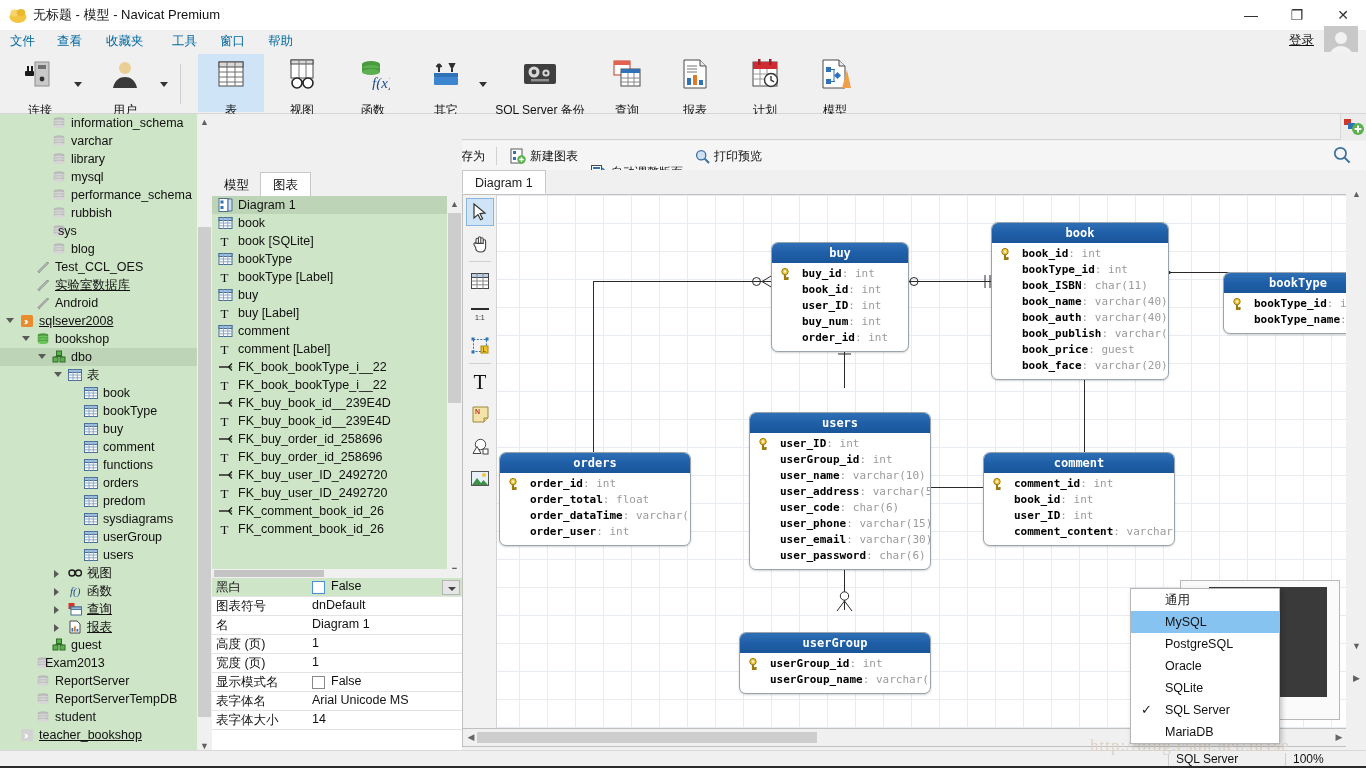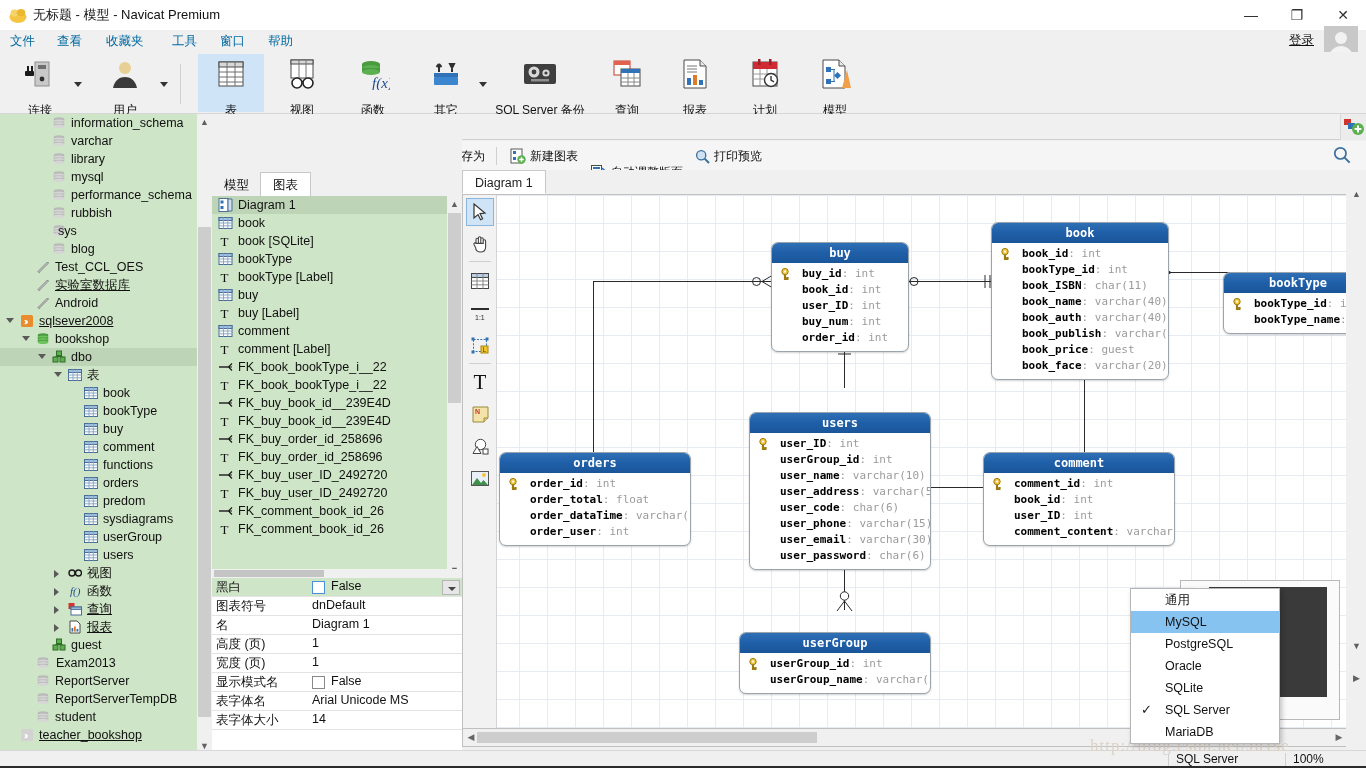--- a/index.html
+++ b/index.html
@@ -758,21 +758,21 @@
         <div class="trow">
           <svg viewBox="0 0 14 14" width="14" height="14" class="ticon" style="left: 36px;">
             <ellipse cx="7" cy="3" rx="5.2" ry="1.8" fill="#b9b9b9"></ellipse>
             <rect x="1.8" y="3" width="10.4" height="2.4" fill="#b9b9b9"></rect>
             <ellipse cx="7" cy="5.4" rx="5.2" ry="1.8" fill="#d6d6d6"></ellipse>
             <rect x="1.8" y="5.4" width="10.4" height="2.4" fill="#b9b9b9"></rect>
             <ellipse cx="7" cy="7.8" rx="5.2" ry="1.8" fill="#d6d6d6"></ellipse>
             <rect x="1.8" y="7.8" width="10.4" height="2.4" fill="#b9b9b9"></rect>
             <ellipse cx="7" cy="10.2" rx="5.2" ry="1.8" fill="#d6d6d6"></ellipse>
           </svg>
-          <span class="tlabel" style="left: 56px;">Exam2013</span>
+          <span class="tlabel" style="left: 45px;">Exam2013</span>
         </div>
         <div class="trow">
           <svg viewBox="0 0 14 14" width="14" height="14" class="ticon" style="left: 36px;">
             <ellipse cx="7" cy="3" rx="5.2" ry="1.8" fill="#b9b9b9"></ellipse>
             <rect x="1.8" y="3" width="10.4" height="2.4" fill="#b9b9b9"></rect>
             <ellipse cx="7" cy="5.4" rx="5.2" ry="1.8" fill="#d6d6d6"></ellipse>
             <rect x="1.8" y="5.4" width="10.4" height="2.4" fill="#b9b9b9"></rect>
             <ellipse cx="7" cy="7.8" rx="5.2" ry="1.8" fill="#d6d6d6"></ellipse>
             <rect x="1.8" y="7.8" width="10.4" height="2.4" fill="#b9b9b9"></rect>
             <ellipse cx="7" cy="10.2" rx="5.2" ry="1.8" fill="#d6d6d6"></ellipse>

